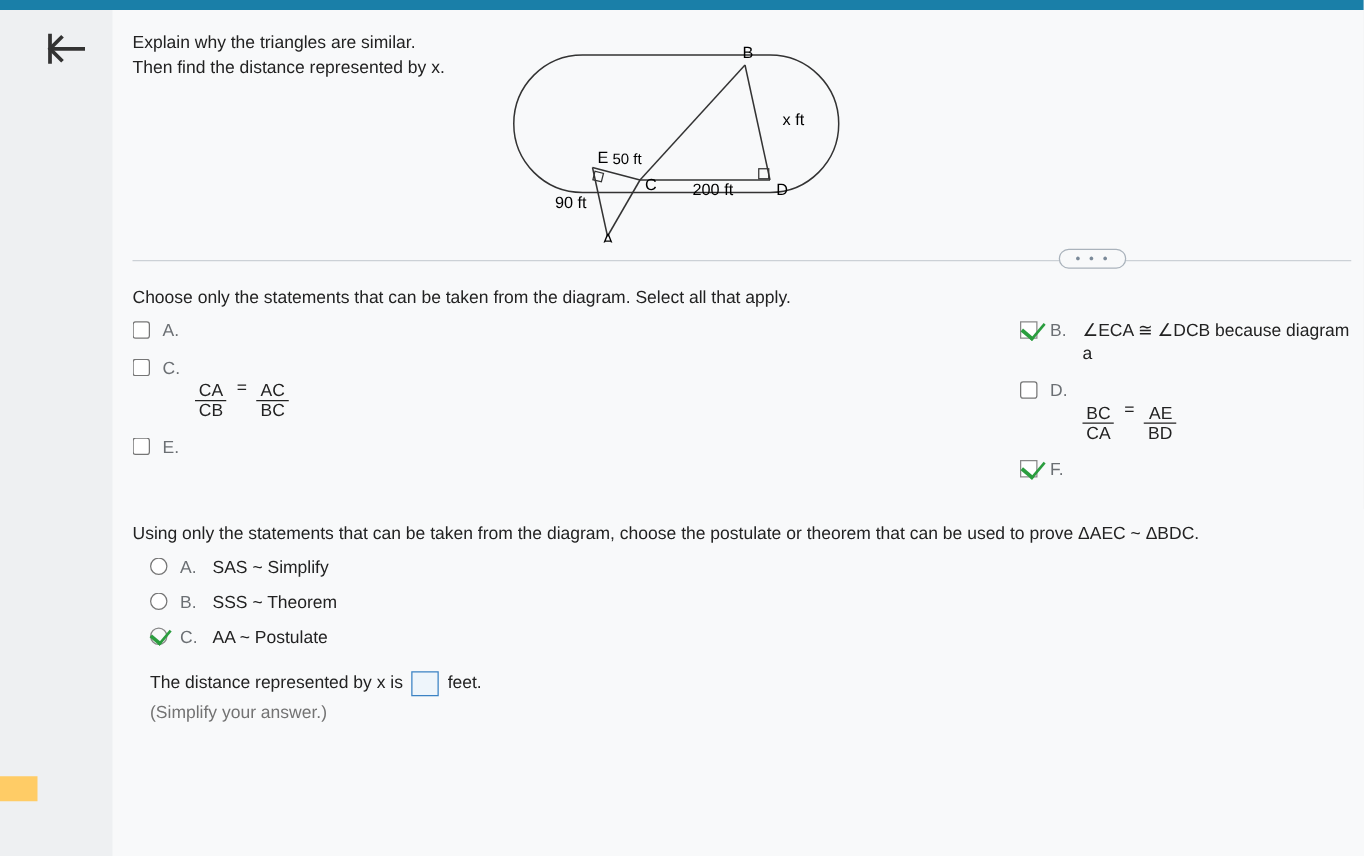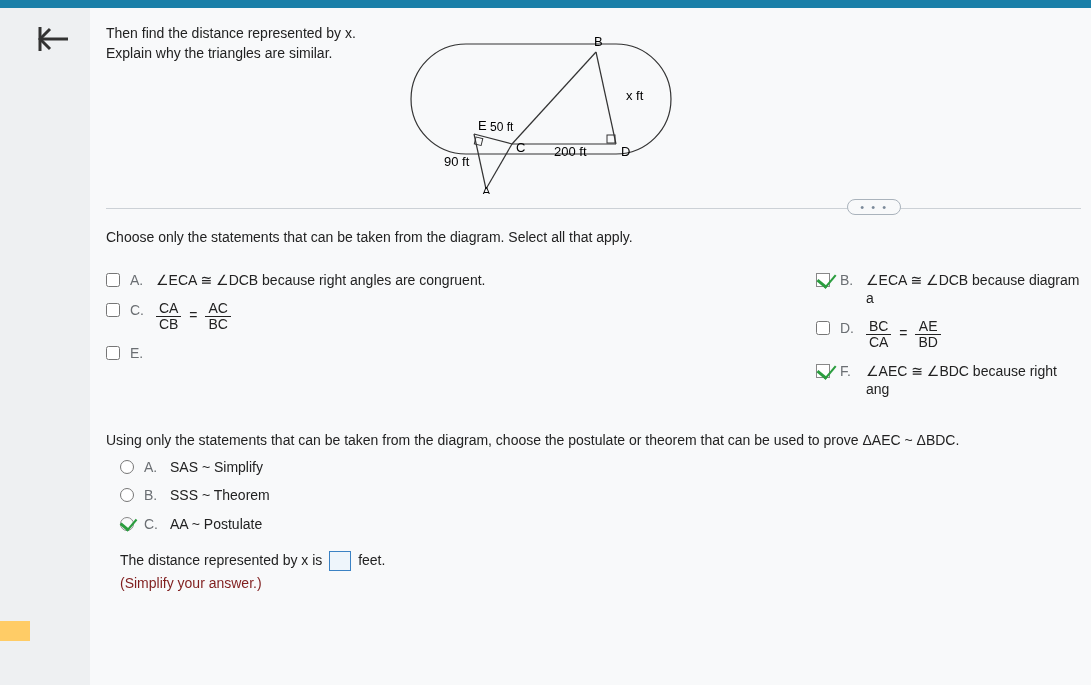--- a/index.html
+++ b/index.html
@@ -67,21 +67,21 @@
     right: 180px;
     top: -9px;
     background: #f8f9fa;
     border: 1px solid #aab3bc;
     border-radius: 10px;
     padding: 1px 12px;
     color: #7b8a99;
     font-size: 11px;
     letter-spacing: 2px;
   }
-  .section-instr { margin-bottom: 26px; }
+  .section-instr { margin-bottom: 10px; }
   .columns {
     display: flex;
     gap: 0;
   }
   .col-left { width: 710px; }
   .col-right { flex: 1; }
   .opt-row {
     display: flex;
     align-items: flex-start;
     gap: 8px;
@@ -125,40 +125,41 @@
   .radio-filled.on::after {
     content: ""; position: absolute;
     left: 0px; top: -3px;
     width: 12px; height: 12px;
     border-right: 3px solid #2a9d3e;
     border-bottom: 3px solid #2a9d3e;
     transform: rotate(40deg) scaleX(0.7);
   }
   .frac {
     display: inline-block;
-    text-align: center;
+    text-align: right;
     vertical-align: middle;
     line-height: 1.05;
+    margin-top: 20px;
   }
   .frac .num { display: block; border-bottom: 1px solid #222; padding: 0 3px; }
   .frac .den { display: block; padding: 0 3px; }
   .eq { margin: 0 4px; }
   .q2 { margin-top: 22px; }
   .postulate-group { margin-top: 10px; }
   .postulate-group .opt-row { margin-left: 14px; margin-bottom: 10px; }
   .final { margin-top: 18px; margin-left: 14px; }
   .answer-box {
     display: inline-block;
     width: 22px; height: 20px;
     border: 1px solid #3b82c4;
     background: #eef5fb;
     vertical-align: middle;
     margin: 0 3px;
   }
-  .hint { color: #7f1d1d; margin-top: 4px; }
+  .hint { color: #737373; margin-top: 4px; }
 </style>
 </head>
 <body>
 
 <div class="top-bar"></div>
 
 <div class="content-wrap">
   <div class="gutter">
     <div class="back-arrow">
       <svg width="32" height="26" viewBox="0 0 32 26">
@@ -166,22 +167,22 @@
         <line x1="2" y1="13" x2="30" y2="13" stroke="#333" stroke-width="3"></line>
         <line x1="2" y1="1" x2="2" y2="25" stroke="#333" stroke-width="3"></line>
       </svg>
     </div>
     <div class="highlight"></div>
   </div>
 
   <div class="main">
     <div class="prompt-row">
       <div class="prompt-text">
+        <div>Explain why the triangles are similar.</div>
         <div>Then find the distance represented by x.</div>
-        <div>Explain why the triangles are similar.</div>
       </div>
 
       <div class="figure-wrap">
         <svg width="300" height="170" viewBox="0 0 300 170">
 
           <path d="M 80 20 L 230 20 A 55 55 0 0 1 230 130 L 80 130 A 55 55 0 0 1 80 20 Z" fill="none" stroke="#333" stroke-width="1.2"></path>
 
           <line x1="126" y1="120" x2="230" y2="120" stroke="#333" stroke-width="1.2"></line>
           <line x1="230" y1="120" x2="210" y2="28" stroke="#333" stroke-width="1.2"></line>
           <line x1="126" y1="120" x2="210" y2="28" stroke="#333" stroke-width="1.2"></line>
@@ -211,21 +212,20 @@
       <span class="dots">• • •</span>
     </div>
 
     <div class="section-instr">Choose only the statements that can be taken from the diagram. Select all that apply.</div>
 
     <div class="columns">
       <div class="col-left">
         <div class="opt-row">
           <input type="checkbox" style="">
           <span class="letter">A.</span>
-          <span class="txt">∠ECA ≅ ∠DCB because right angles are congruent.</span>
         </div>
         <div class="opt-row">
           <input type="checkbox" style="">
           <span class="letter">C.</span>
           <span>
             <span class="frac"><span class="num">CA</span><span class="den">CB</span></span>
             <span class="eq">=</span>
             <span class="frac"><span class="num">AC</span><span class="den">BC</span></span>
           </span>
         </div>
@@ -246,21 +246,20 @@
           <span class="letter">D.</span>
           <span>
             <span class="frac"><span class="num">BC</span><span class="den">CA</span></span>
             <span class="eq">=</span>
             <span class="frac"><span class="num">AE</span><span class="den">BD</span></span>
           </span>
         </div>
         <div class="opt-row">
           <span class="checked-mark"></span>
           <span class="letter">F.</span>
-          <span class="txt">∠AEC ≅ ∠BDC because right ang</span>
         </div>
       </div>
     </div>
 
     <div class="q2">Using only the statements that can be taken from the diagram, choose the postulate or theorem that can be used to prove ΔAEC ~ ΔBDC.</div>
     <div class="postulate-group">
       <div class="opt-row">
         <input type="radio" name="post" style="">
         <span class="letter">A.</span>
         <span class="txt">SAS ~ Simplify</span>

